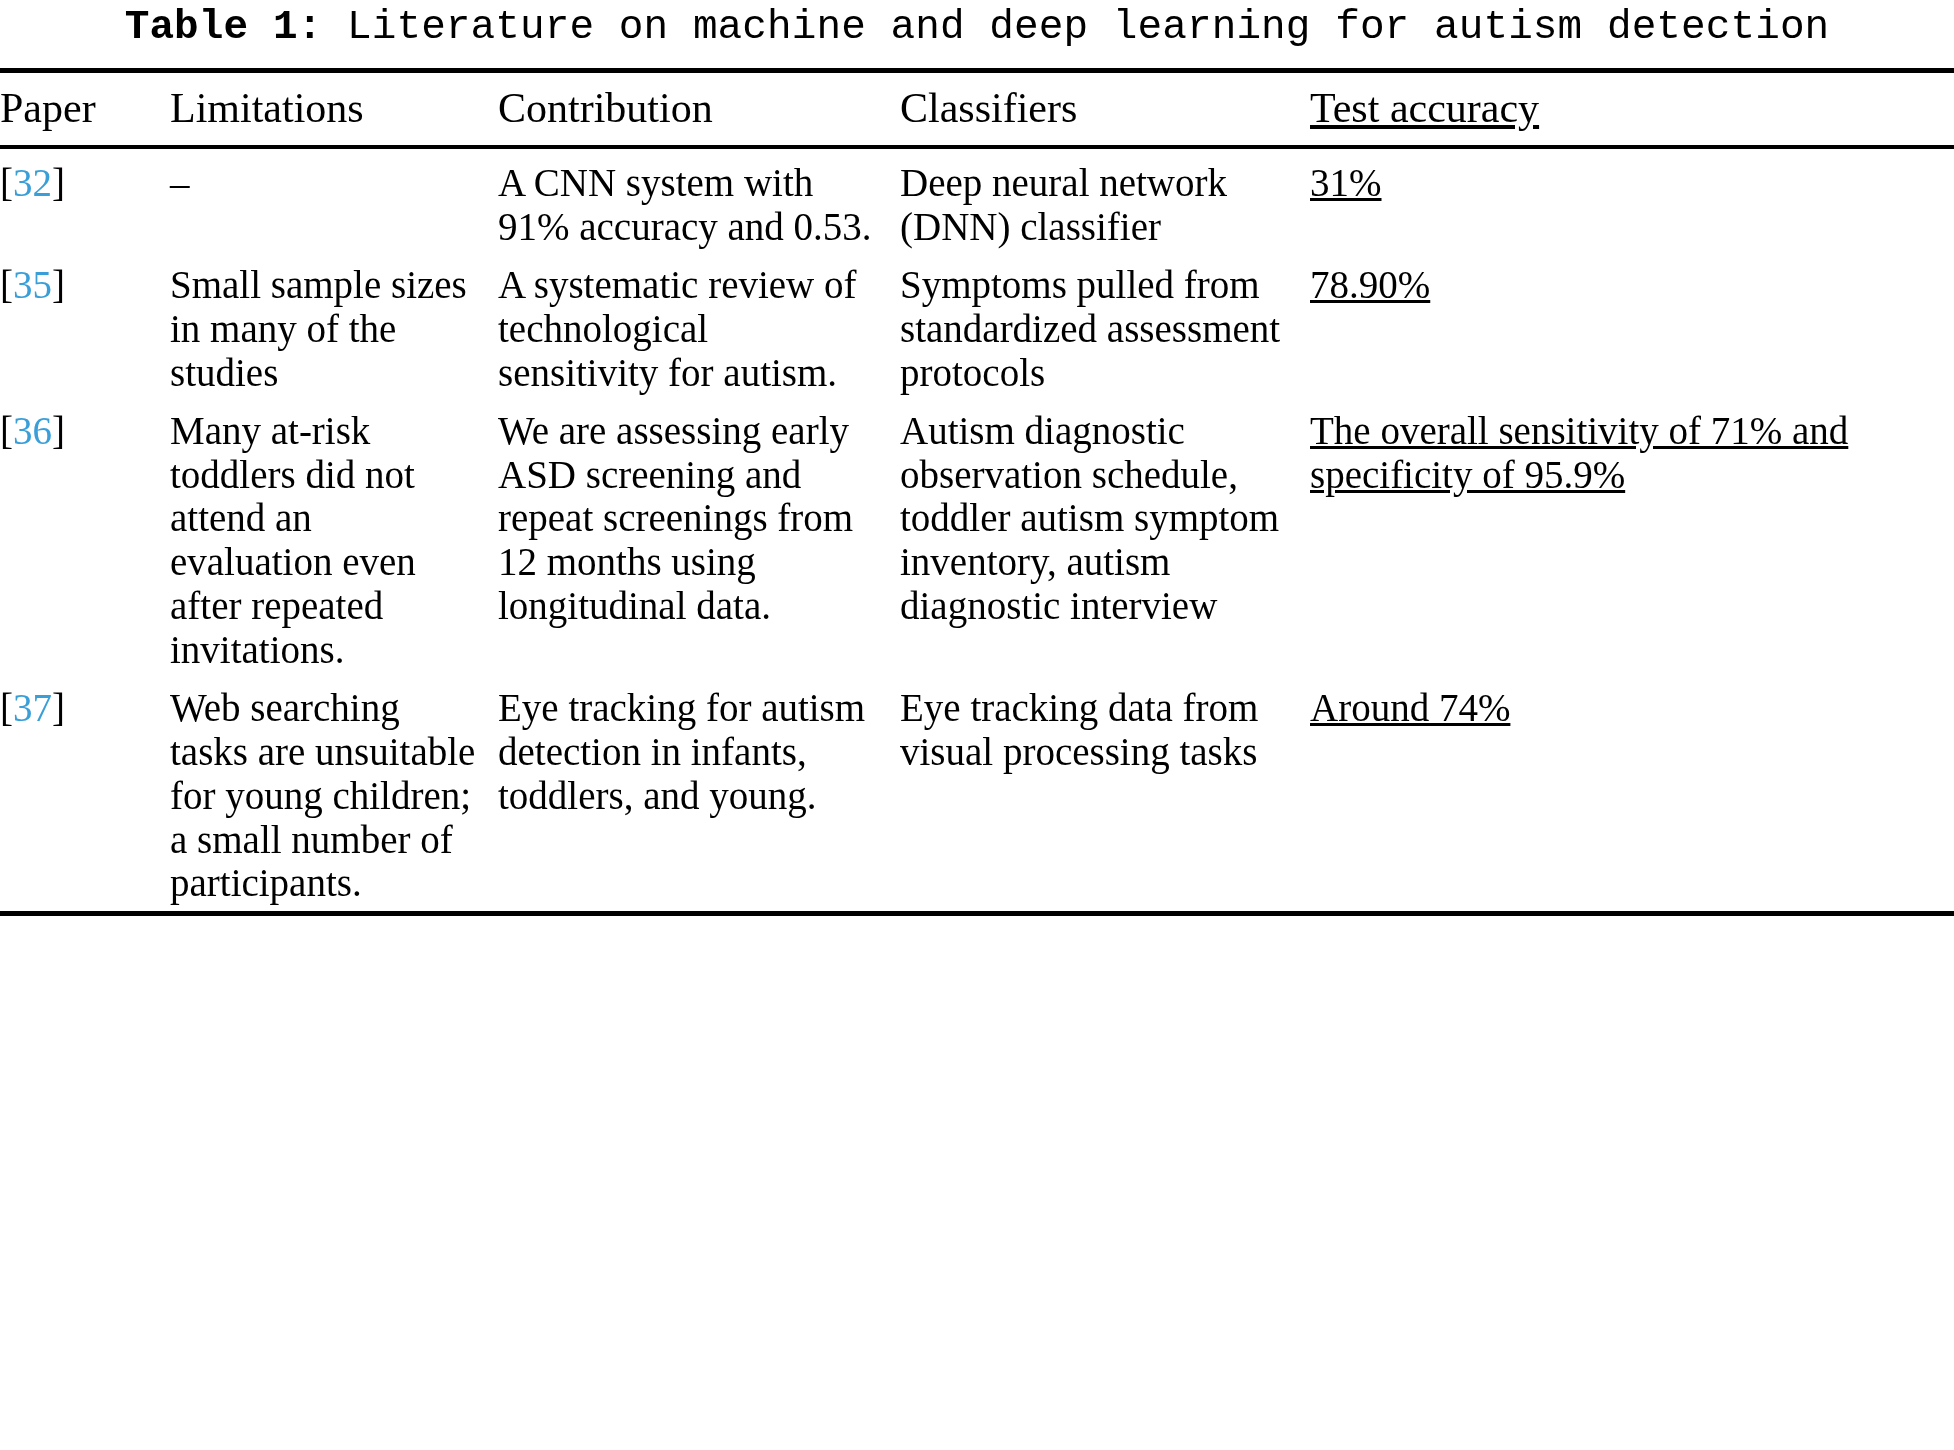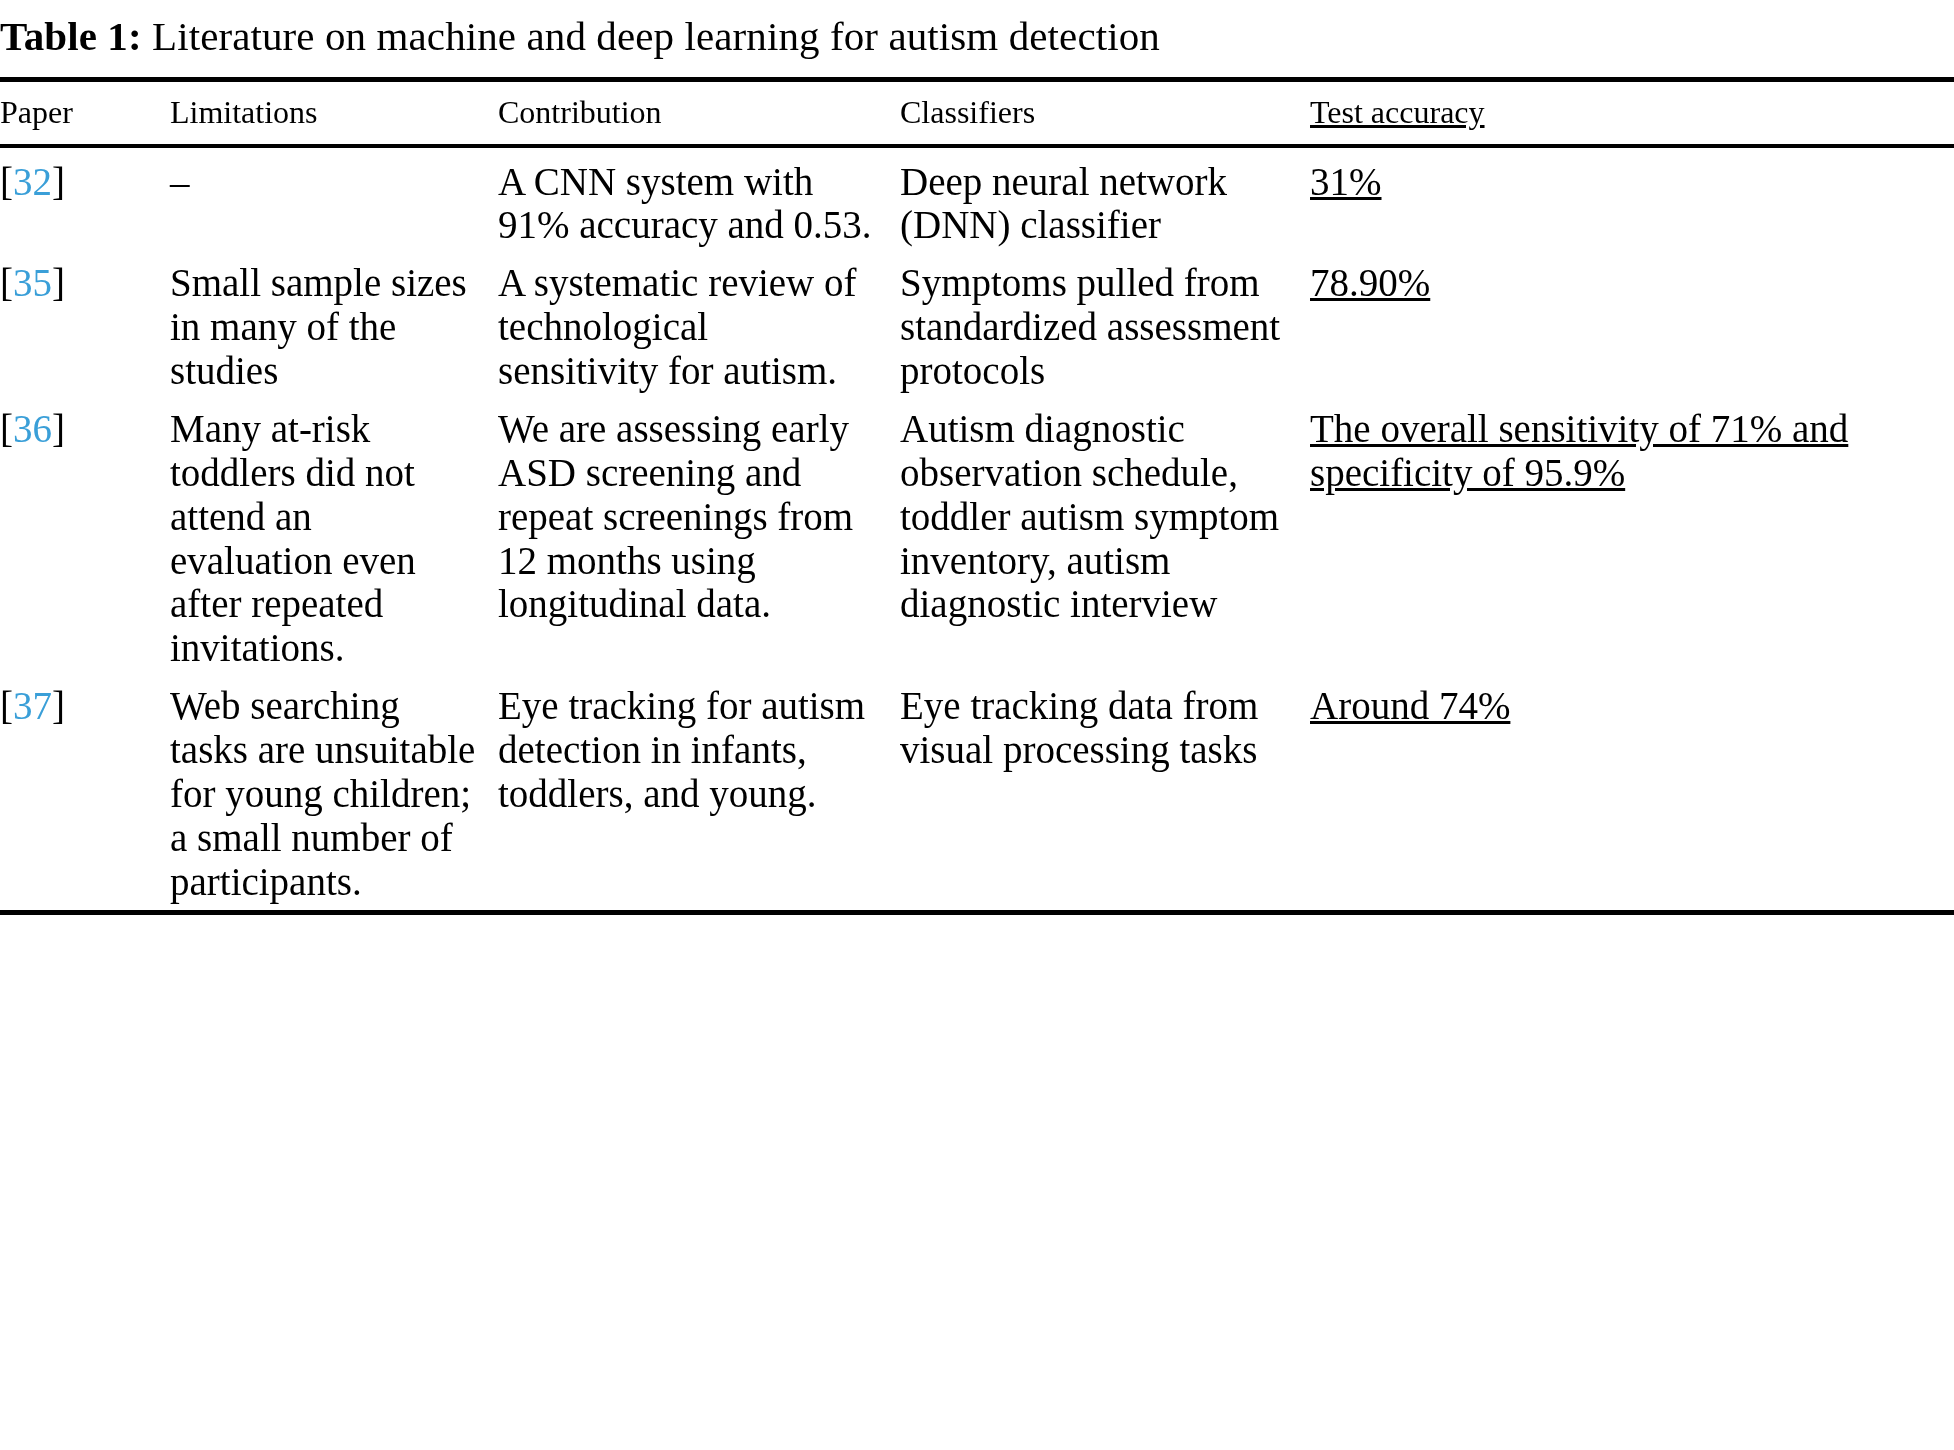--- a/index.html
+++ b/index.html
@@ -18,26 +18,27 @@
   .page {
     position: relative;
     width: 1954px;
     height: 1450px;
     box-sizing: border-box;
   }
 
   
   .caption {
     width: 100%;
-    text-align: left;
+    text-align: center;
     font-size: 41px;
     line-height: 1.0;
-    padding-top: 16px;
+    padding-top: 7px;
     letter-spacing: 0.1px;
     white-space: nowrap;
+    font-family: Liberation Mono, monospace;
   }
   .caption .cap-label {
     font-weight: bold;
   }
   .caption .cap-text {
     font-weight: normal;
   }
 
   
   .rule {
@@ -60,21 +61,21 @@
   table.lit col.c-limit { width: 328px; }
   table.lit col.c-contr { width: 402px; }
   table.lit col.c-class { width: 410px; }
   table.lit col.c-acc   { width: 644px; }
 
   table.lit th {
     text-align: left;
     font-weight: normal;
     vertical-align: bottom;
     padding: 13px 0 14px 0;
-    font-size: 32px;
+    font-size: 42px;
     line-height: 1.08;
   }
   table.lit td {
     text-align: left;
     vertical-align: top;
     padding: 0;
     line-height: 1.125;
     margin-left: 42px;
   }
   table.lit tbody tr td {

